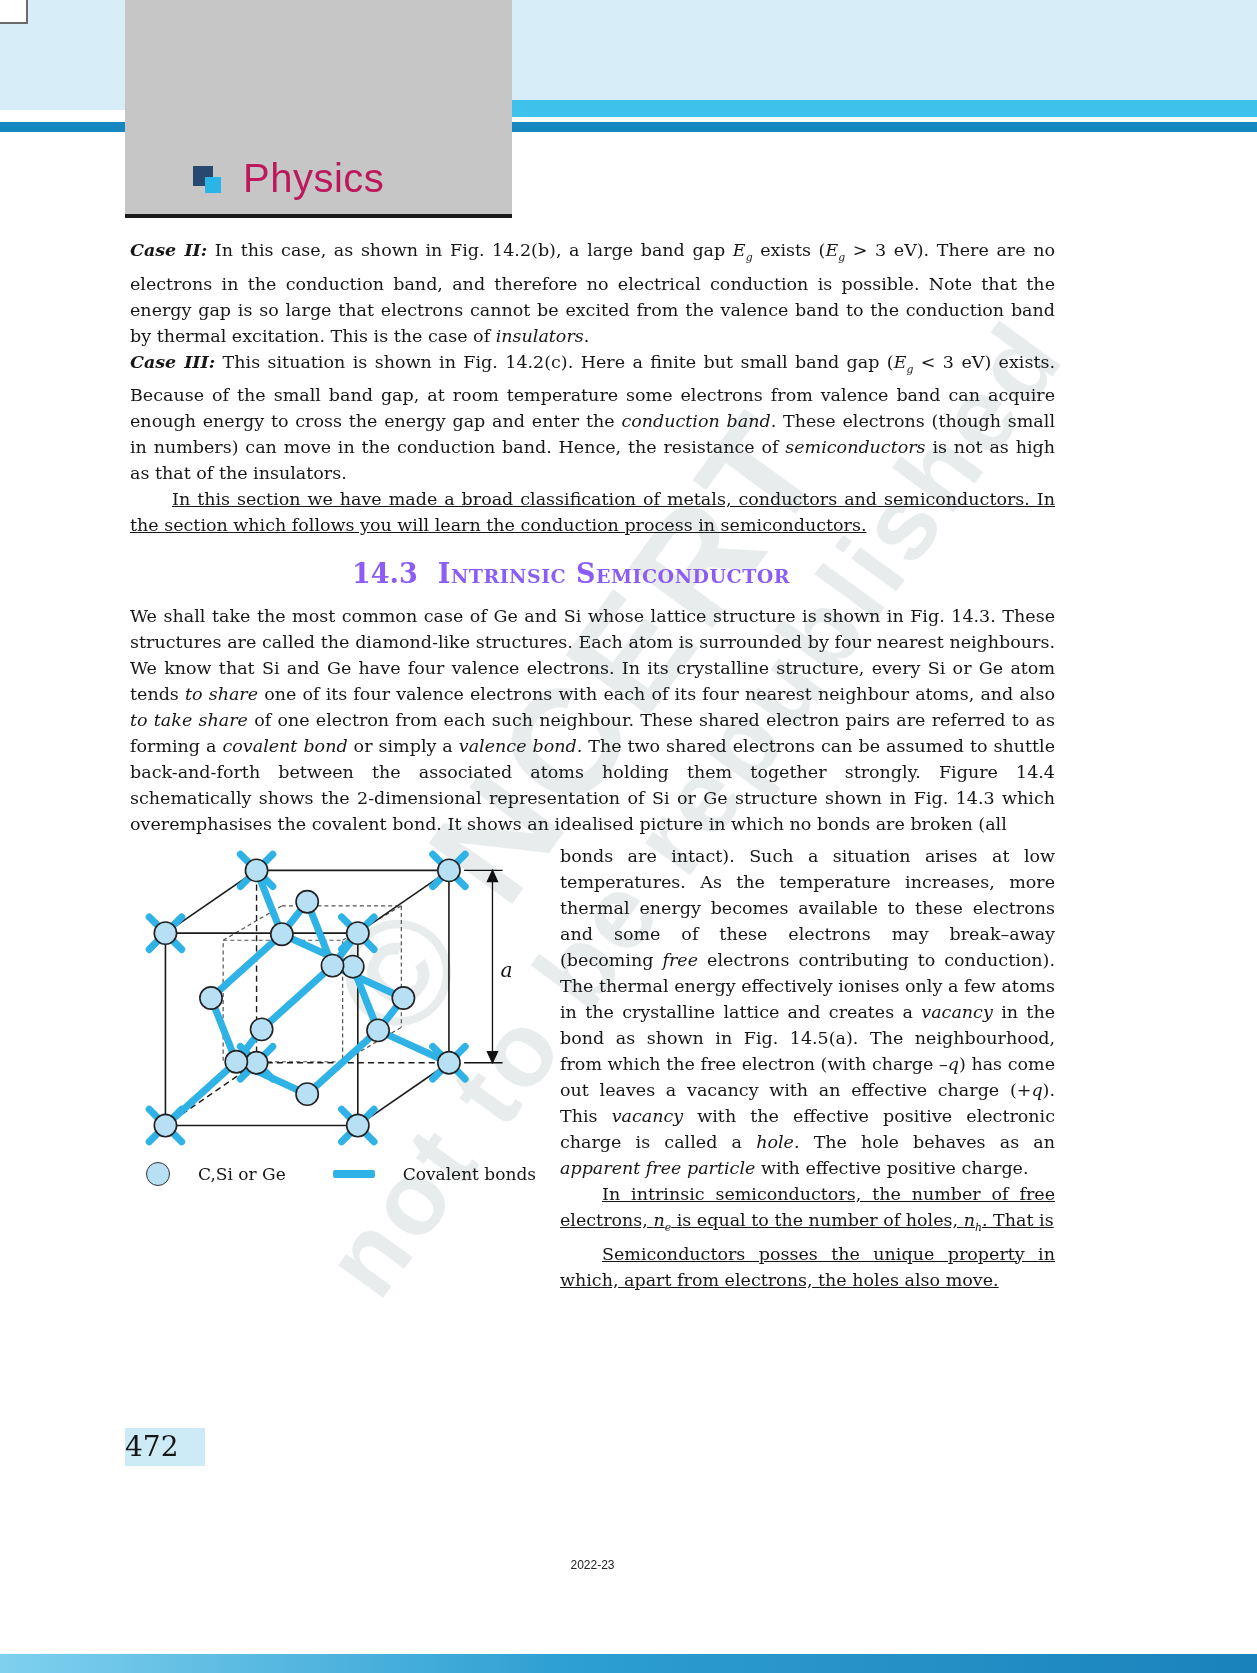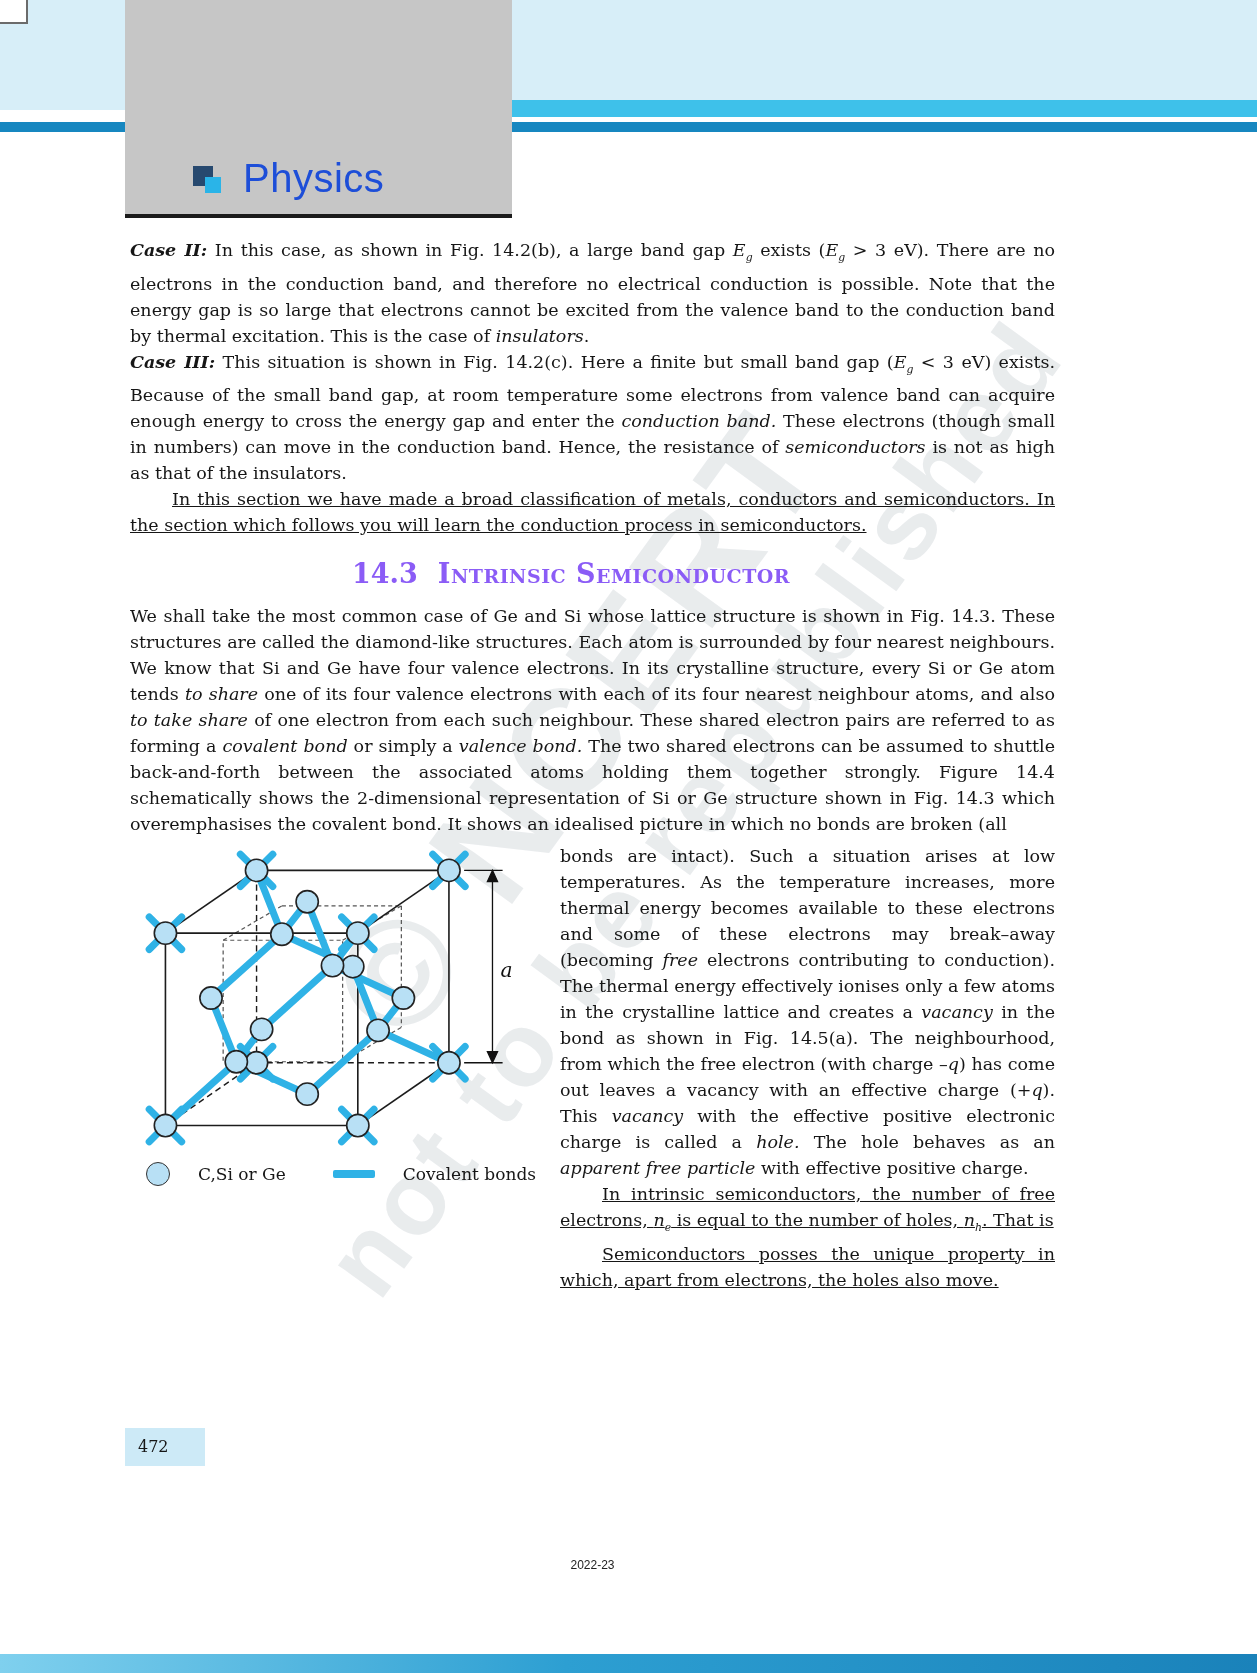--- a/index.html
+++ b/index.html
@@ -11,21 +11,21 @@
   .band-cyan  { position:absolute; left:508px; top:100px; width:749px; height:17px; background:#3ec1ea; z-index:1; }
   .band-blue  { position:absolute; left:0; top:122px; width:1257px; height:10px; background:#1787c0; z-index:1; }
   .corner-mark{ position:absolute; left:0; top:0; width:26px; height:22px; background:#ffffff;
                 border-right:2px solid #6b6b6b; border-bottom:2px solid #6b6b6b; z-index:2; }
   .header-box { position:absolute; left:125px; top:0; width:387px; height:218px; background:#c6c6c6;
                 border-bottom:4px solid #1b1b1b; box-sizing:border-box; z-index:2;
                 display:flex; align-items:flex-end; padding:0 0 16px 68px; }
   .logo { position:relative; width:34px; height:34px; margin-right:16px; flex:none; }
   .logo-sq1 { position:absolute; left:0; top:2px; width:20px; height:20px; background:#27496f; }
   .logo-sq2 { position:absolute; left:12px; top:13px; width:16px; height:16px; background:#2ab4e8; }
-  .header-title { font-family:"Liberation Sans", sans-serif; font-size:40px; color:#1d4ed8; letter-spacing:0.5px; line-height:1; }
+  .header-title { font-family:"Liberation Sans", sans-serif; font-size:40px; color:#be185d; letter-spacing:0.5px; line-height:1; }
 
   
   .watermark { position:absolute; left:30px; top:620px; width:1200px; z-index:0;
                transform:rotate(-54deg); text-align:center; pointer-events:none;
                font-family:"Liberation Sans", sans-serif; font-weight:bold;
                color:#ccd2d6; opacity:0.42; }
   .watermark .wm1 { font-size:150px; letter-spacing:8px; line-height:1.05; }
   .watermark .wm2 { font-size:105px; letter-spacing:5px; line-height:1.2; }
 
   
@@ -52,21 +52,21 @@
             padding:0 4px 0 16px; margin-top:8px; font-size:17px; text-align:left; }
   .legend-item { display:flex; align-items:center; gap:28px; }
   .legend-atom-icon { width:22px; height:22px; border-radius:50%; background:#b8e0f5;
                       border:1.6px solid #333; flex:none; }
   .legend-bond-icon { width:42px; height:8px; background:#2fb2e6; border-radius:2px; flex:none; }
   .fig-caption { margin:12px auto 0; width:388px; text-align:center; color:#1581ad;
                  font-size:16.5px; line-height:1.45; }
 
   
   .page-num { position:absolute; left:125px; top:1428px; width:80px; height:38px; z-index:3;
-              background:#cdeaf7; font-size:16px; line-height:38px; padding-left:13px; box-sizing:border-box; }
+              background:#cdeaf7; font-size:28px; line-height:38px; padding-left:0; box-sizing:border-box; }
   .footer-date { position:absolute; left:130px; top:1558px; width:925px; z-index:3;
                  text-align:center; font-family:"Liberation Sans", sans-serif; font-size:12px; color:#222; }
   .bottom-bar { position:absolute; left:0; top:1654px; width:1257px; height:19px; z-index:3;
                 background:linear-gradient(90deg,#7fd0ee 0%,#2d9fd2 45%,#1a82ba 100%); }
 </style>
 </head>
 <body>
 
 <div class="page">
 

